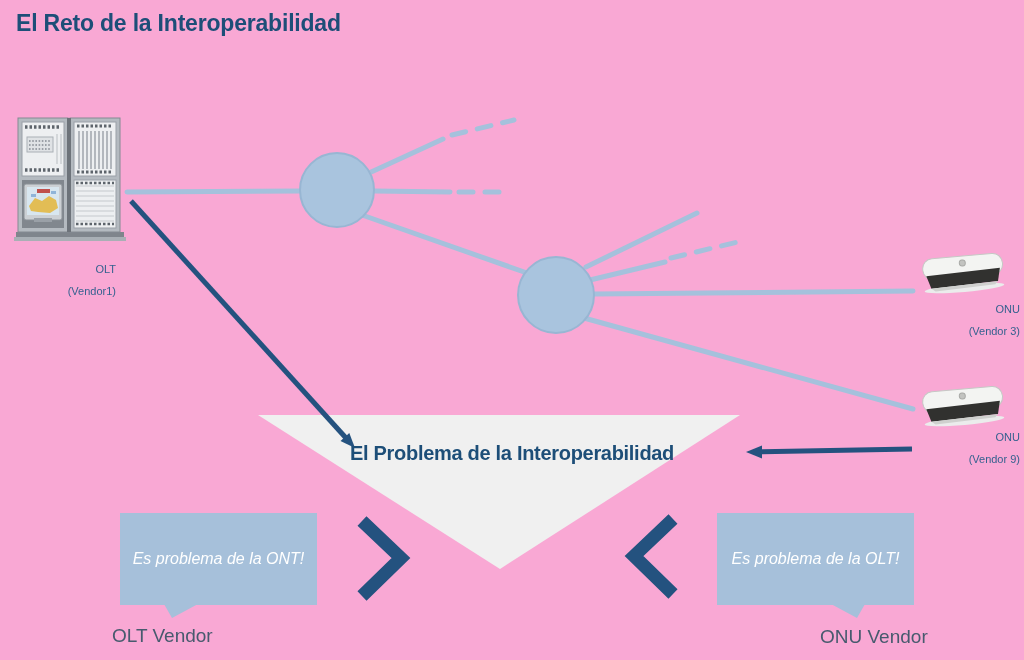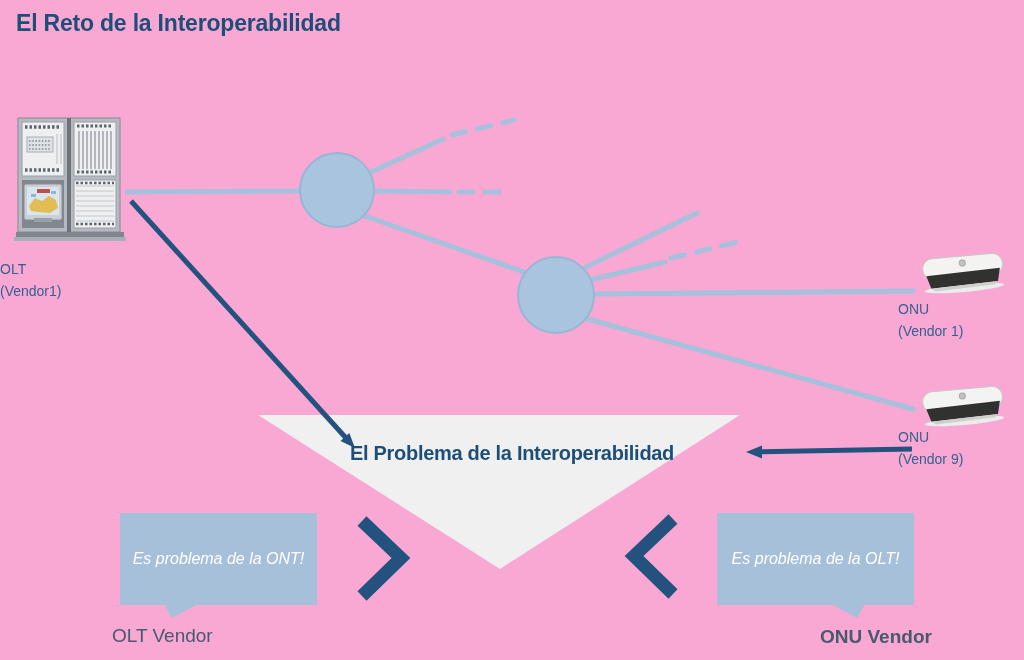--- a/index.html
+++ b/index.html
@@ -16,41 +16,41 @@
   .diagram{position:absolute;left:0;top:0;width:1024px;height:660px;}
 
   .l-light{stroke:var(--light-blue);stroke-width:5;fill:none;stroke-linecap:round;}
   .l-dash{stroke-dasharray:14 12;}
   .node{fill:var(--node-blue);stroke:var(--node-edge);stroke-width:2;}
   .tri{fill:var(--triangle-gray);}
   .navy-line{stroke:var(--navy);stroke-width:5;fill:none;}
   .navy-fill{fill:var(--navy);}
   .chev{stroke:var(--navy);stroke-width:13;fill:none;stroke-linecap:butt;stroke-linejoin:miter;}
 
-  .dev-label{position:absolute;text-align:left;font-size:14px;line-height:22px;
+  .dev-label{position:absolute;text-align:right;font-size:11px;line-height:22px;
              color:var(--label-blue);}
   .olt-label{left:0;top:258px;width:116px;}
   .onu2-label{left:898px;top:298px;width:122px;}
   .onu3-label{left:898px;top:426px;width:122px;}
 
   .problem-label{position:absolute;left:350px;top:442px;width:400px;
                  font-size:20px;font-weight:bold;color:var(--title-blue);letter-spacing:-0.3px;}
 
   .bubble{position:absolute;top:513px;width:197px;height:92px;background:var(--bubble-blue);
           display:flex;align-items:center;justify-content:center;
           color:var(--bubble-text);font-style:italic;font-size:16px;text-align:center;}
   .bubble-left{left:120px;}
   .bubble-right{left:717px;}
   .tail{position:absolute;bottom:-13px;width:0;height:0;border-top:14px solid var(--bubble-blue);}
   .tail-left{left:44px;border-left:8px solid transparent;border-right:26px solid transparent;}
   .tail-right{left:114px;border-left:26px solid transparent;border-right:8px solid transparent;}
 
   .vendor-label{position:absolute;font-size:19px;color:var(--vendor-text);}
   .olt-vendor-label{left:112px;top:625px;}
-  .onu-vendor-label{left:820px;top:626px;font-weight:bold;}
+  .onu-vendor-label{left:820px;top:626px;}
 </style>
 </head>
 <body>
 
 <div class="canvas">
 
   <h1 class="title">El Reto de la Interoperabilidad</h1>
 
   <svg class="diagram" viewBox="0 0 1024 660" xmlns="http://www.w3.org/2000/svg">
 
@@ -145,21 +145,21 @@
       <polyline class="chev" points="673,519 634,556 673,594"></polyline>
     </g>
   </svg>
 
   <div class="dev-label olt-label">
     <div>OLT</div>
     <div>(Vendor1)</div>
   </div>
   <div class="dev-label onu2-label">
     <div>ONU</div>
-    <div>(Vendor 1)</div>
+    <div>(Vendor 3)</div>
   </div>
   <div class="dev-label onu3-label">
     <div>ONU</div>
     <div>(Vendor 9)</div>
   </div>
 
   <div class="problem-label">El Problema de la Interoperabilidad</div>
 
   <div class="bubble bubble-right">
     <span>Es problema de la OLT!</span>

